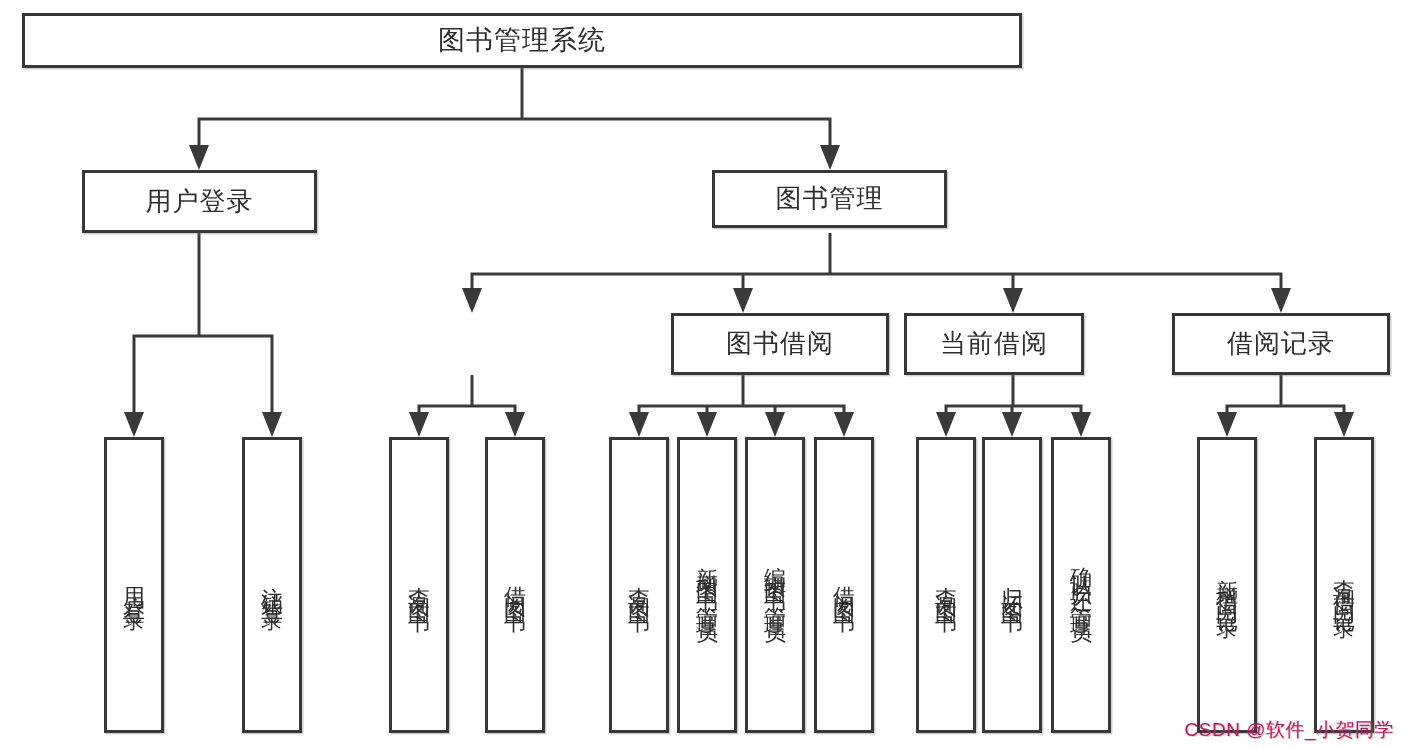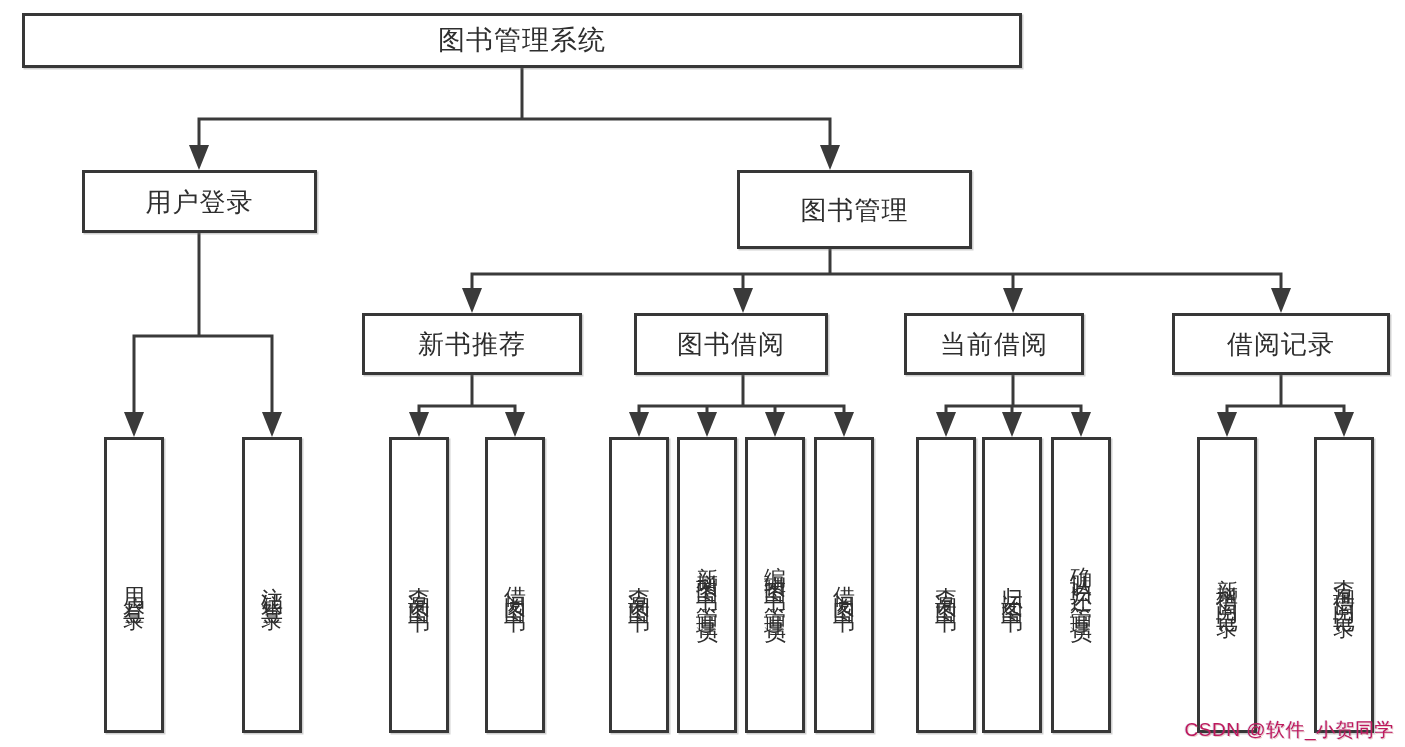--- a/index.html
+++ b/index.html
@@ -17,20 +17,21 @@
     box-sizing: border-box;
     background: #ffffff;
     border: 3px solid #373737;
     box-shadow: 1.5px 1.5px 0 rgba(120,120,120,0.35);
     display: flex;
     align-items: center;
     justify-content: center;
     color: #2e2e2e;
     text-align: center;
     line-height: 1;
+    font-family: Liberation Serif, serif;
   }
   .hbox { font-size: 26px; letter-spacing: 1px; white-space: nowrap; }
   .root-box { font-size: 27px; }
   .vbox {
     writing-mode: vertical-rl;
     text-orientation: mixed;
     font-size: 22px;
     letter-spacing: 8px;
     white-space: nowrap;
   }
@@ -101,24 +102,23 @@
       <polygon points="1002,412 1022,412 1012,437"></polygon>
       <polygon points="1071,412 1091,412 1081,437"></polygon>
       <polygon points="1217,412 1237,412 1227,437"></polygon>
       <polygon points="1334,412 1354,412 1344,437"></polygon>
     </g>
   </svg>
 
   <div class="box hbox root-box" style="left:22px; top:13px; width:1000px; height:55px;">图书管理系统</div>
 
   <div class="box hbox" style="left:82px; top:170px; width:235px; height:63px;">用户登录</div>
-  <div class="box hbox" style="left:737px; top:170px; width:235px; height:79px;">图书管理</div>
+  <div class="box hbox" style="left:712px; top:170px; width:235px; height:58px;">图书管理</div>
 
-  <div class="box hbox" style="left:362px; top:313px; width:220px; height:62px;">新书推荐</div>
-  <div class="box hbox" style="left:634px; top:313px; width:194px; height:62px;">图书借阅</div>
+  <div class="box hbox" style="left:671px; top:313px; width:218px; height:62px;">图书借阅</div>
   <div class="box hbox" style="left:904px; top:313px; width:180px; height:62px;">当前借阅</div>
   <div class="box hbox" style="left:1172px; top:313px; width:218px; height:62px;">借阅记录</div>
 
   <div class="box vbox" style="left:104px; top:437px; width:60px; height:296px;">用户登录</div>
   <div class="box vbox" style="left:242px; top:437px; width:60px; height:296px;">注销登录</div>
 
   <div class="box vbox" style="left:389px; top:437px; width:60px; height:296px;">查询图书</div>
   <div class="box vbox" style="left:485px; top:437px; width:60px; height:296px;">借阅图书</div>
 
   <div class="box vbox" style="left:609px; top:437px; width:60px; height:296px;">查询图书</div>

